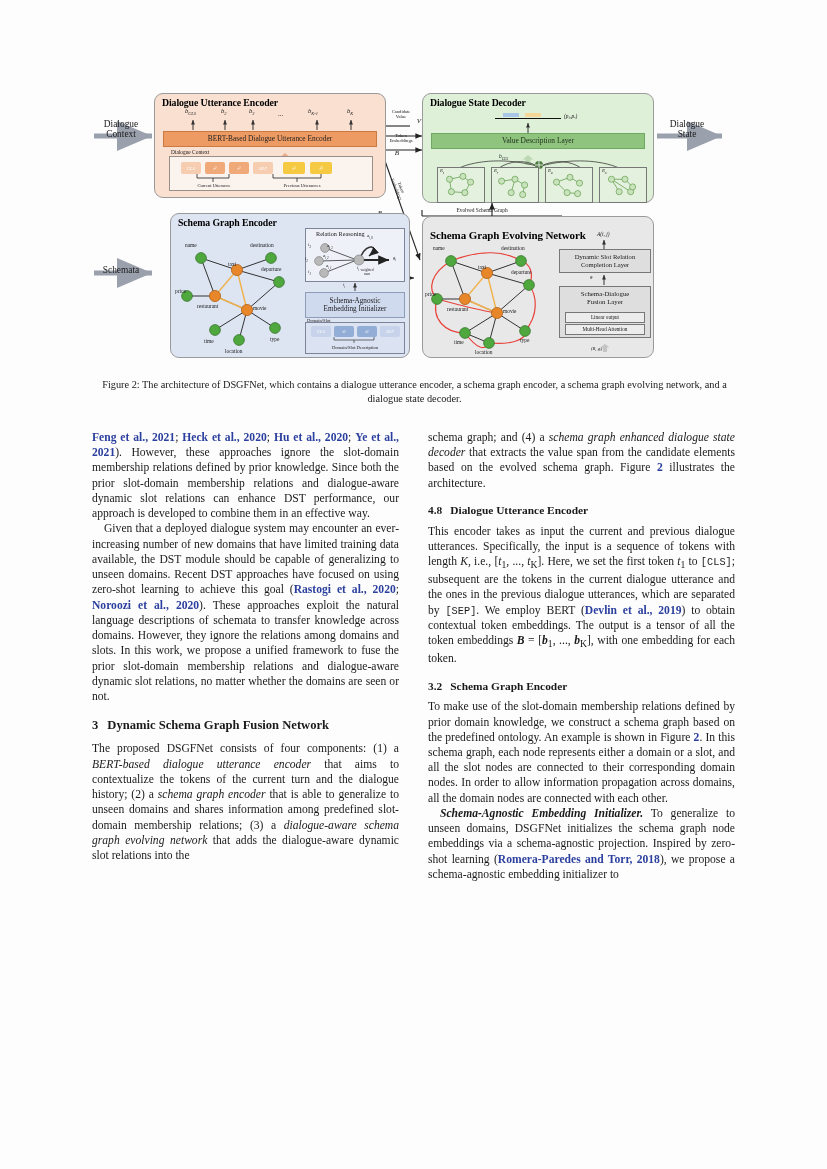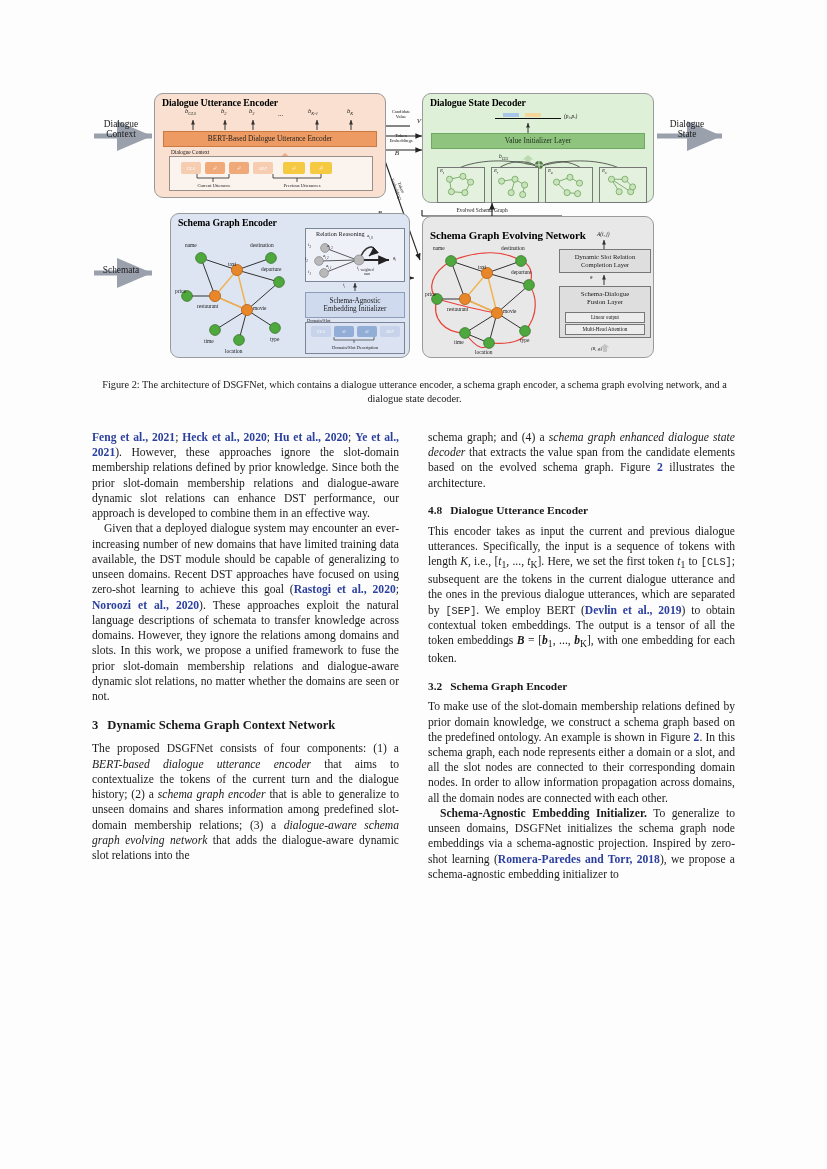--- a/index.html
+++ b/index.html
@@ -48,21 +48,21 @@
   
   .col{position:absolute;top:430px;width:307px;font-size:11.6px;line-height:1.315;text-align:justify;
        text-justify:inter-word;hyphens:none;}
   .col-left{left:92px;}
   .col-right{left:428px;}
   .col p{margin:0;text-indent:12px;}
   .col p.noindent{text-indent:0;}
   .col p + p{margin-top:0px;}
   .cite{color:#2b3f9e;font-weight:bold;}
   .it{font-style:italic;}
-  .bf{font-weight:bold;}
+  .bf{font-weight:bold;font-style:italic;}
   .mono{font-family:"Liberation Mono",monospace;font-size:10.3px;}
   h2.sec{font-size:12.6px;font-weight:bold;margin:14px 0 8px 0;line-height:1.2;text-indent:0;
          display:flex;gap:9px;align-items:flex-start;}
   h2.sec .num{flex:0 0 auto;}
   h3.subsec{font-size:11.4px;font-weight:bold;margin:13px 0 6px 0;line-height:1.2;text-indent:0;
             display:flex;gap:8px;}
   .serif-math{font-family:"Liberation Serif",serif;font-style:italic;}
   .bmath{font-weight:bold;font-style:italic;}
 </style>
 </head>
@@ -225,21 +225,21 @@
       <div style="position:absolute;left:72px;top:19px;width:66px;height:7px;">
         <div style="position:absolute;left:8px;top:0;width:16px;height:4px;background:#a9c6e8;"></div>
         <div style="position:absolute;left:30px;top:0;width:16px;height:4px;background:#f6d79a;"></div>
         <div style="position:absolute;left:0;top:4.5px;width:66px;height:1.4px;background:#111;"></div>
       </div>
       <div class="xsmall" style="position:absolute;left:141px;top:18px;font-style:italic;">(pₛ,pₑ)</div>
       <svg style="position:absolute;left:100px;top:27px;" width="10" height="12">
         <line x1="5" y1="12" x2="5" y2="2" stroke="#222" stroke-width="0.9" marker-end="url(#ahs)"></line>
       </svg>
 
-      <div class="bar bar-green" style="left:8px;top:39px;width:214px;height:16px;font-size:7.4px;">Value Initializer Layer</div>
+      <div class="bar bar-green" style="left:8px;top:39px;width:214px;height:16px;font-size:7.4px;">Value Description Layer</div>
 
       <div style="position:absolute;left:99px;top:57px;width:12px;height:10px;">
         <svg viewBox="0 0 12 10" width="12" height="10">
             <path d="M6 0 L11.5 4.5 L8.5 4.5 L8.5 10 L3.5 10 L3.5 4.5 L0.5 4.5 z" fill="#bcd8b2"></path>
           </svg>
       </div>
 
       <div class="xsmall" style="position:absolute;left:76px;top:59px;font-style:italic;">
         <span>b</span><sub style="font-size:3.8px;">CLS</sub>
       </div>
@@ -542,21 +542,21 @@
 
   <div class="caption">Figure 2: The architecture of DSGFNet, which contains a dialogue utterance encoder, a schema graph encoder, a schema graph evolving network, and a dialogue state decoder.</div>
 
   <div class="col col-left">
     <p class="noindent"><span class="cite">Feng et al., 2021</span>; <span class="cite">Heck et al., 2020</span>; <span class="cite">Hu et al., 2020</span>; <span class="cite">Ye et al., 2021</span><span>). However, these approaches ignore the slot-domain membership relations defined by prior knowledge. Since both the prior slot-domain membership relations and dialogue-aware dynamic slot relations can enhance DST performance, our approach is developed to combine them in an effective way.</span></p>
 
     <p><span>Given that a deployed dialogue system may encounter an ever-increasing number of new domains that have limited training data available, the DST module should be capable of generalizing to unseen domains. Recent DST approaches have focused on using zero-shot learning to achieve this goal (</span><span class="cite">Rastogi et al., 2020</span><span>; </span><span class="cite">Noroozi et al., 2020</span><span>). These approaches exploit the natural language descriptions of schemata to transfer knowledge across domains. However, they ignore the relations among domains and slots. In this work, we propose a unified framework to fuse the prior slot-domain membership relations and dialogue-aware dynamic slot relations, no matter whether the domains are seen or not.</span></p>
 
     <h2 class="sec">
       <span class="num">3</span>
-      <span>Dynamic Schema Graph Context Network</span>
+      <span>Dynamic Schema Graph Fusion Network</span>
     </h2>
 
     <p class="noindent"><span>The proposed DSGFNet consists of four components: (1) a </span><span class="it">BERT-based dialogue utterance encoder</span><span> that aims to contextualize the tokens of the current turn and the dialogue history; (2) a </span><span class="it">schema graph encoder</span><span> that is able to generalize to unseen domains and shares information among predefined slot-domain membership relations; (3) a </span><span class="it">dialogue-aware schema graph evolving network</span><span> that adds the dialogue-aware dynamic slot relations into the</span></p>
   </div>
 
   <div class="col col-right">
     <p class="noindent"><span>schema graph; and (4) a </span><span class="it">schema graph enhanced dialogue state decoder</span><span> that extracts the value span from the candidate elements based on the evolved schema graph. Figure </span><span class="cite">2</span><span> illustrates the architecture.</span></p>
 
     <h3 class="subsec">
       <span>4.8</span>

